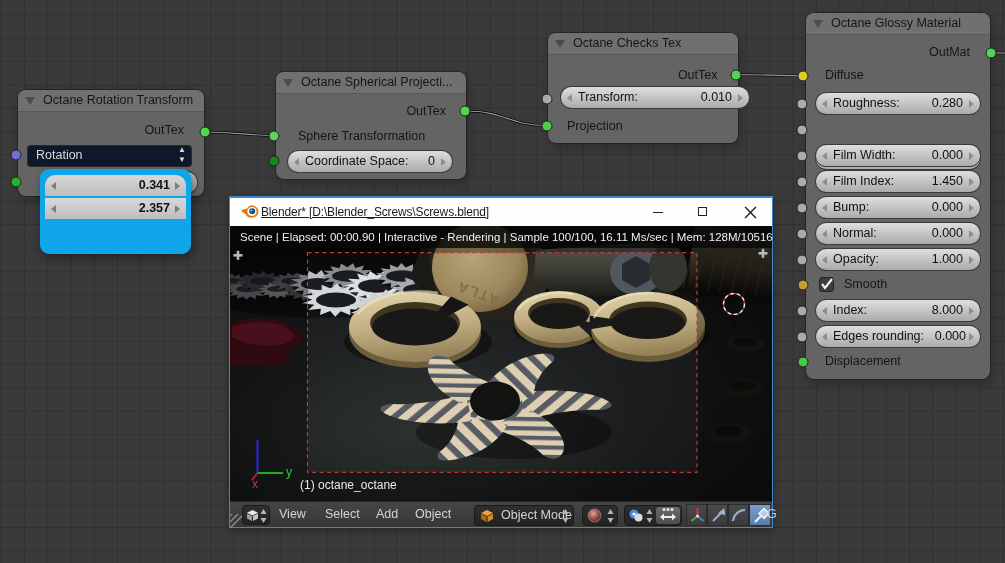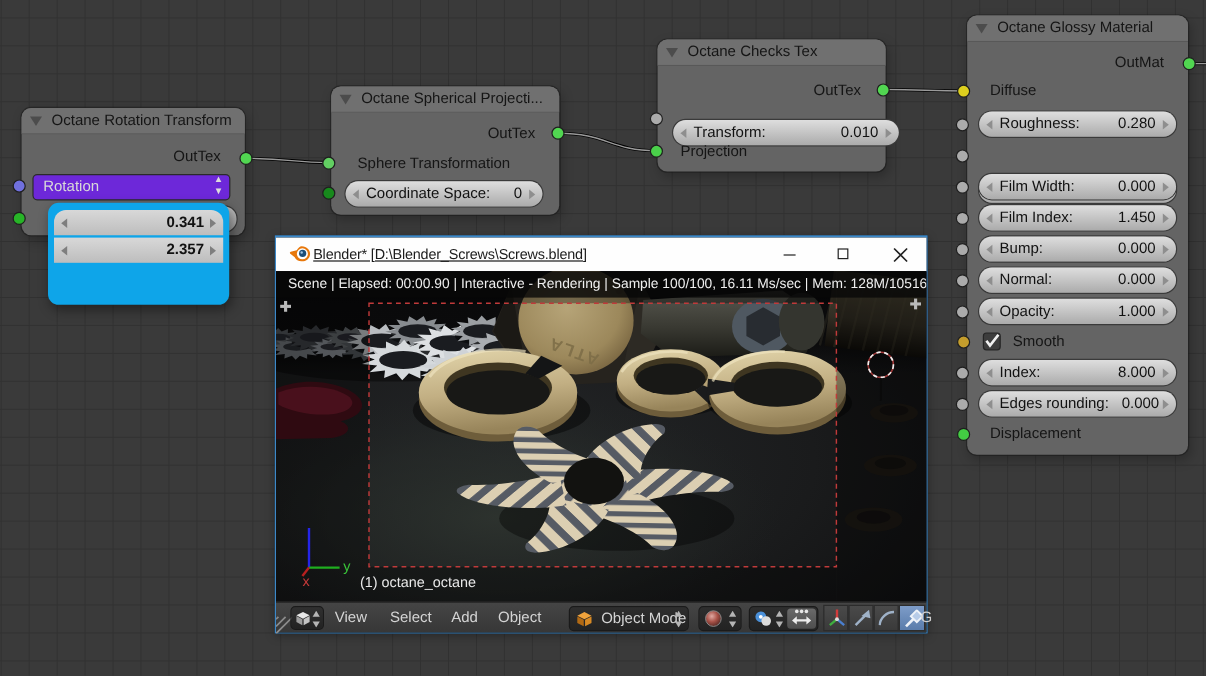--- a/index.html
+++ b/index.html
@@ -53,21 +53,21 @@
     <path d="M 991,53 L 1005,53" stroke="#9a9a9a" stroke-width="1.2"></path>
   </g>
 </svg>
 
 <div class="node" id="n1" style="left:18px; top:90px; width:186px; height:106px; z-index:2;">
   <div class="nhead">
       <div class="ntri"></div>
       <div class="ntitle">Octane Rotation Transform</div>
     </div>
   <div class="rlbl" style="right:20px; top:33px;">OutTex</div>
-  <div style="position:absolute; left:10px; top:56px; width:163px; height:20px; background:#6d28d9; border-radius:3px; box-shadow:0 0 0 1px #2a2a2a;">
+  <div style="position:absolute; left:10px; top:56px; width:163px; height:20px; background:#0f172a; border-radius:3px; box-shadow:0 0 0 1px #2a2a2a;">
     <span style="position:absolute; left:8px; top:2px; font-size:12.5px; color:#d9d9d9;">Rotation</span>
     <span style="position:absolute; right:5px; top:-1px; color:#dcdcdc; font-size:8px; line-height:10px;">▲<br>▼</span>
   </div>
   <div style="position:absolute; left:158px; top:82px; width:21px; height:21px; border-radius:10px; background:linear-gradient(#c2c2c2,#989898); box-shadow:0 0 0 1px #3a3a3a;"></div>
 </div>
 <div class="sock" style="left:205px; top:132px; background:#51d651; z-index:6;"></div>
 <div class="sock" style="left:16px; top:155px; background:#7070dd; z-index:6;"></div>
 <div class="sock" style="left:16px; top:182px; background:#27b427; z-index:6;"></div>
 
 <div style="position:absolute; left:40px; top:169px; width:151px; height:85px; background:#0ea5e9; border-radius:9px; z-index:7; box-shadow:2px 4px 10px rgba(0,0,0,.4);font-weight:bold;">
@@ -100,21 +100,21 @@
 <div class="sock" style="left:465px; top:111px; background:#51d651; z-index:6;"></div>
 <div class="sock" style="left:274px; top:135.5px; background:#62cf62; z-index:6;"></div>
 <div class="sock" style="left:274px; top:161px; background:#17891c; z-index:6;"></div>
 
 <div class="node" id="n3" style="left:548px; top:33px; width:189.5px; height:110px; z-index:2;">
   <div class="nhead">
       <div class="ntri"></div>
       <div class="ntitle">Octane Checks Tex</div>
     </div>
   <div class="rlbl" style="right:20px; top:35px;">OutTex</div>
-  <div class="slider" style="left:13px; top:67px; width:188px;">
+  <div class="slider" style="left:13px; top:54px; width:188px;">
     <div class="arrL"></div>
       <div class="arrR"></div>
     <span class="sl">Transform:</span>
       <span class="sv">0.010</span>
   </div>
   <div class="lbl" style="left:19px; top:86px;">Projection</div>
 </div>
 <div class="sock" style="left:736px; top:74.6px; background:#51d651; z-index:6;"></div>
 <div class="sock" style="left:547px; top:99px; background:#ababab; z-index:6;"></div>
 <div class="sock" style="left:547px; top:125.5px; background:#4ad04a; z-index:6;"></div>

